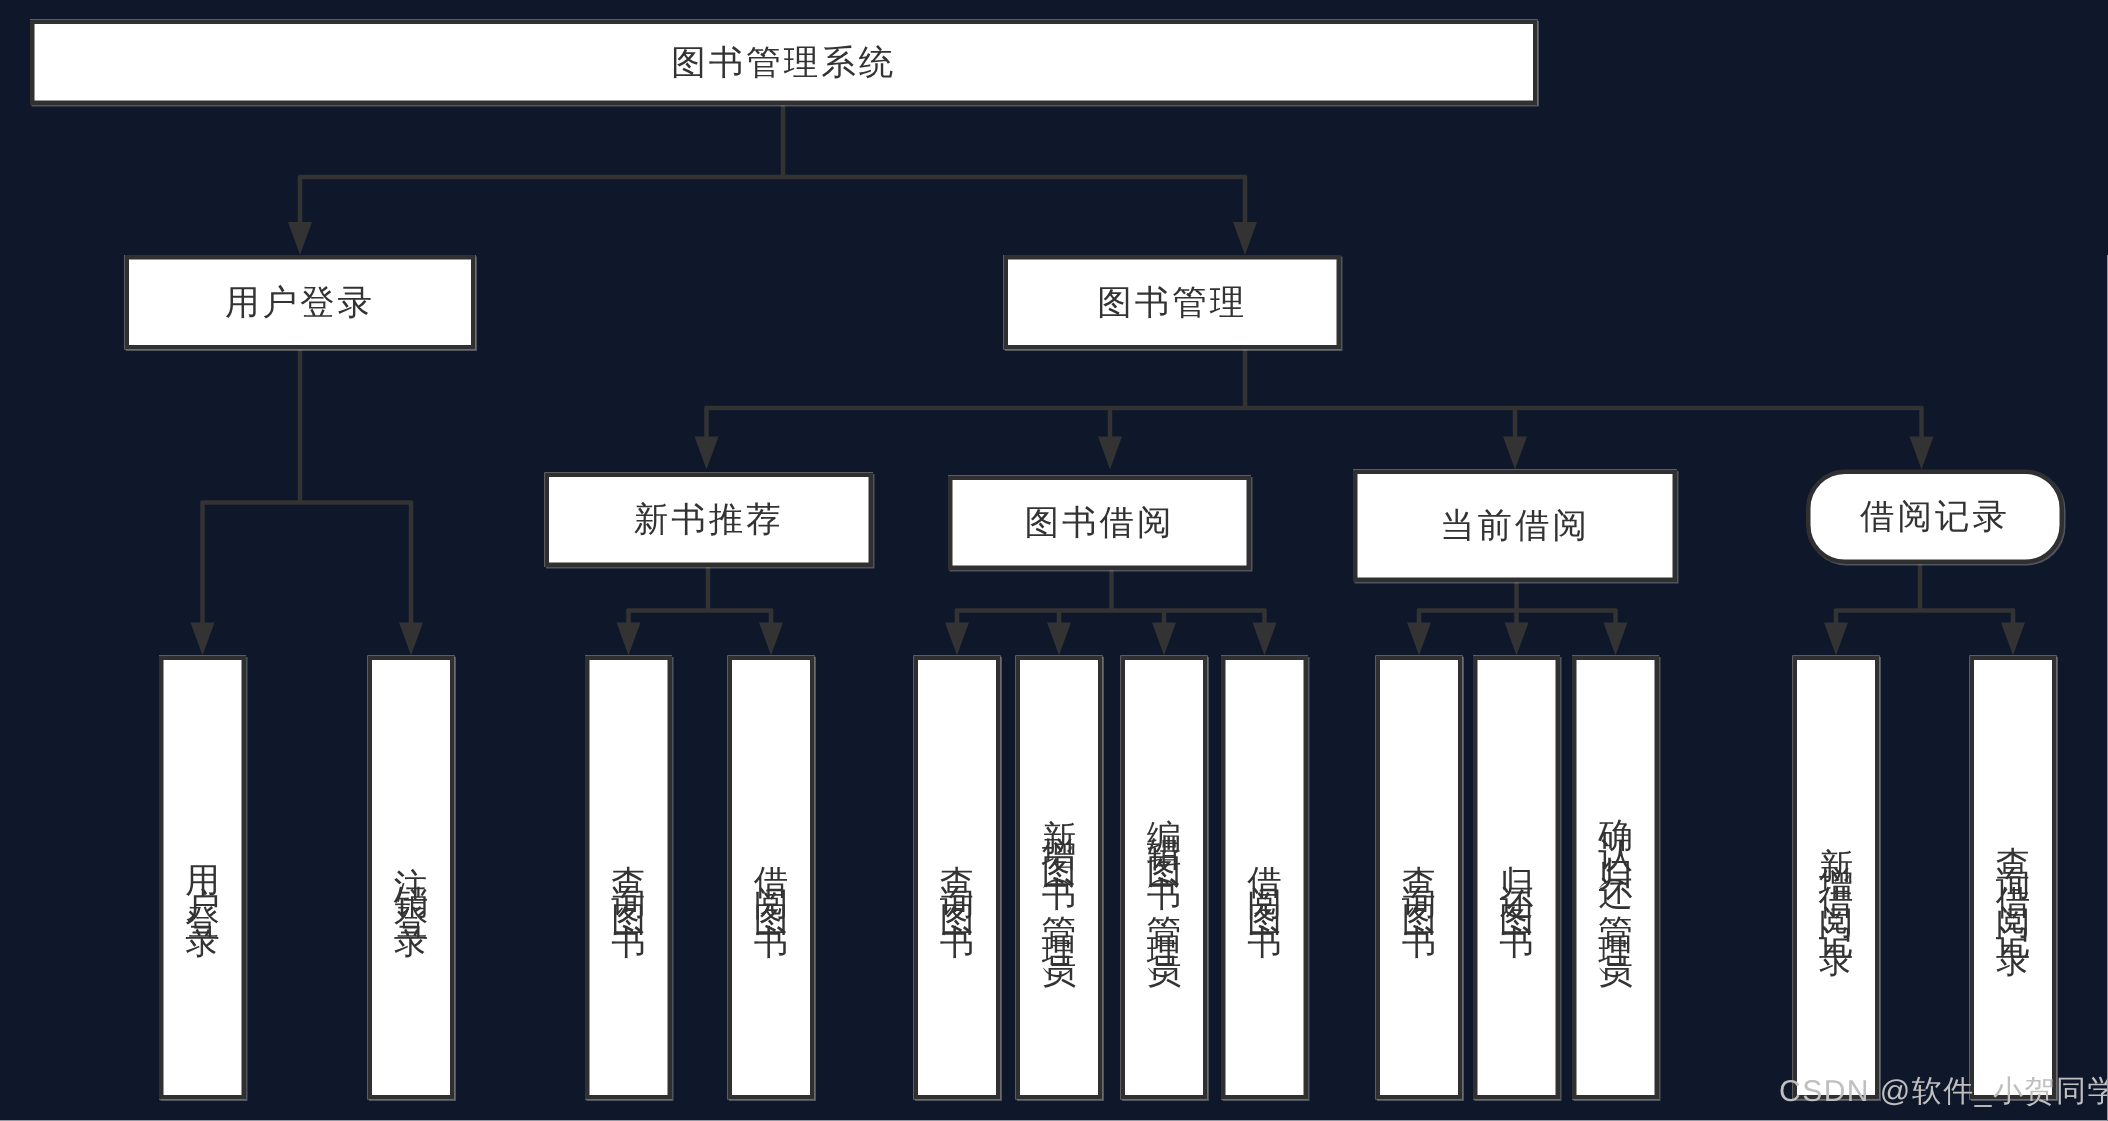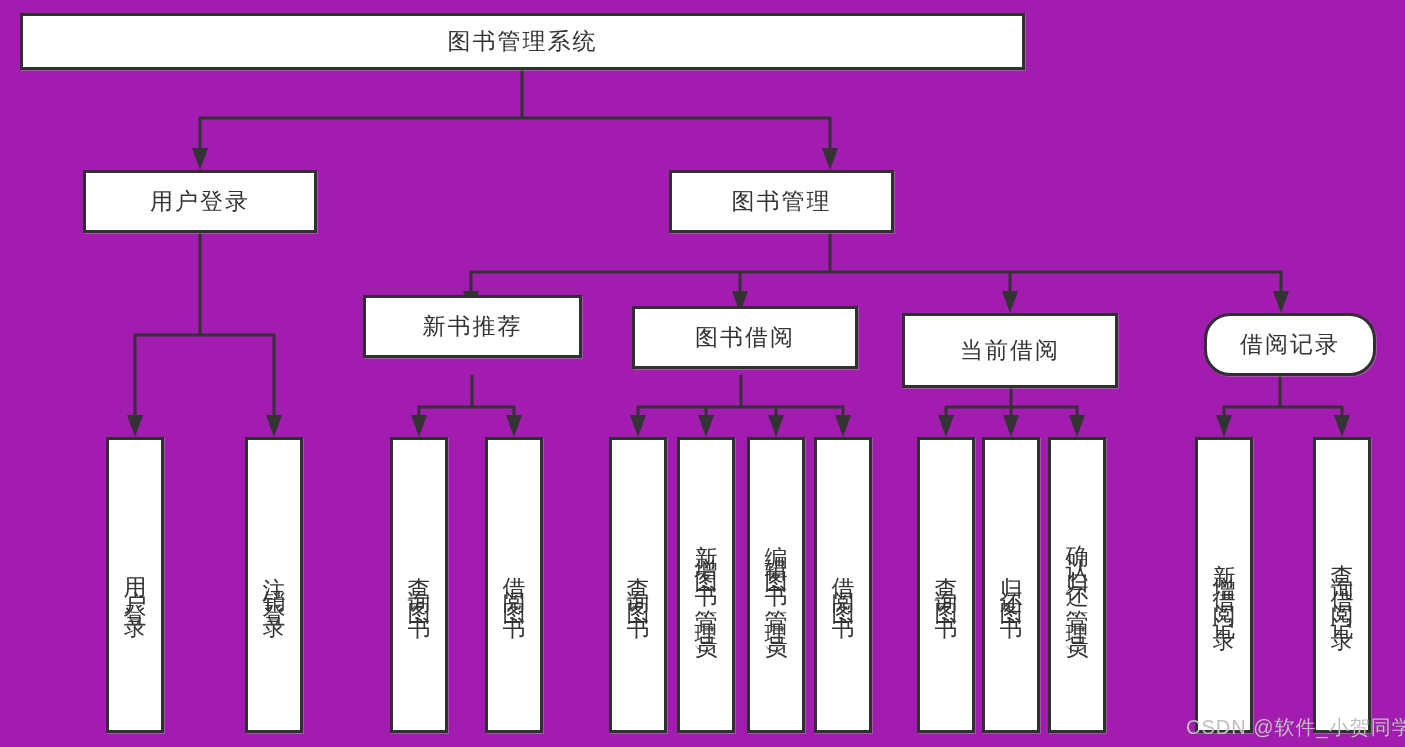--- a/index.html
+++ b/index.html
@@ -1,20 +1,20 @@
 <!DOCTYPE html>
 <html><head>
 <meta charset="utf-8">
 <style>
   html, body { margin: 0; padding: 0; background: #ffffff; }
   .canvas {
     position: relative;
     width: 1405px;
     height: 747px;
-    background: #a21caf;
+    background: #0f172a;
     font-family: "Liberation Sans", "DejaVu Sans", sans-serif;
     overflow: hidden;
   }
   .connectors {
     position: absolute;
     left: 0; top: 0;
     width: 1405px; height: 747px;
     pointer-events: none;
     z-index: 1;
   }
@@ -126,22 +126,22 @@
       <polygon points="1216,415 1232,415 1224,437"></polygon>
       <polygon points="1334,415 1350,415 1342,437"></polygon>
     </g>
   </svg>
 
   <div class="node h-node" style="left:20px; top:13px; width:1005px; height:57px;">图书管理系统</div>
 
   <div class="node h-node" style="left:83px; top:170px; width:234px; height:63px;">用户登录</div>
   <div class="node h-node" style="left:669px; top:170px; width:225px; height:63px;">图书管理</div>
 
-  <div class="node h-node" style="left:363px; top:295px; width:219px; height:63px;">新书推荐</div>
-  <div class="node h-node" style="left:632px; top:306px; width:226px; height:63px;">图书借阅</div>
+  <div class="node h-node" style="left:363px; top:315px; width:219px; height:63px;">新书推荐</div>
+  <div class="node h-node" style="left:632px; top:317px; width:202px; height:63px;">图书借阅</div>
   <div class="node h-node" style="left:902px; top:313px; width:216px; height:75px;">当前借阅</div>
   <div class="node h-node" style="left:1204px; top:313px; width:172px; height:63px;border-radius:26px;">借阅记录</div>
 
   <div class="node v-node" style="left:106px; top:437px; width:58px; height:296px;">用户登录</div>
   <div class="node v-node" style="left:245px; top:437px; width:58px; height:296px;">注销登录</div>
 
   <div class="node v-node" style="left:390px; top:437px; width:58px; height:296px;">查询图书</div>
   <div class="node v-node" style="left:485px; top:437px; width:58px; height:296px;">借阅图书</div>
 
   <div class="node v-node" style="left:609px; top:437px; width:58px; height:296px;">查询图书</div>

